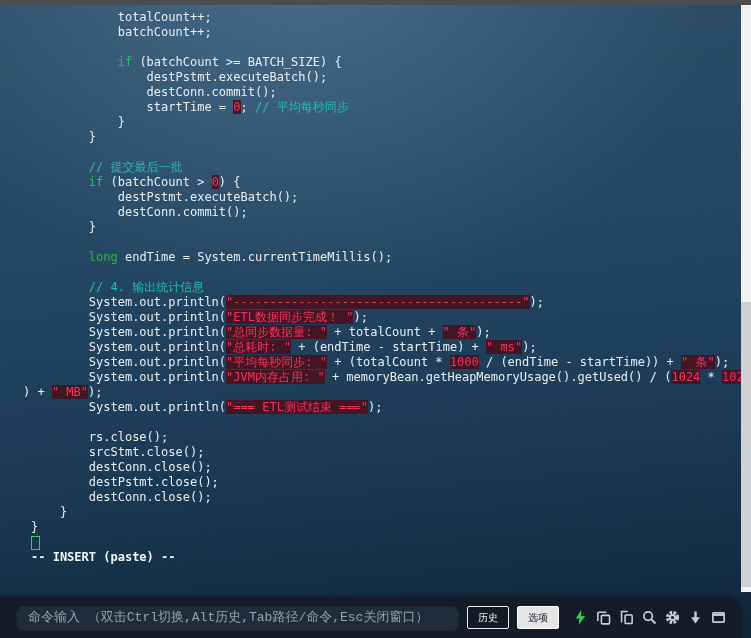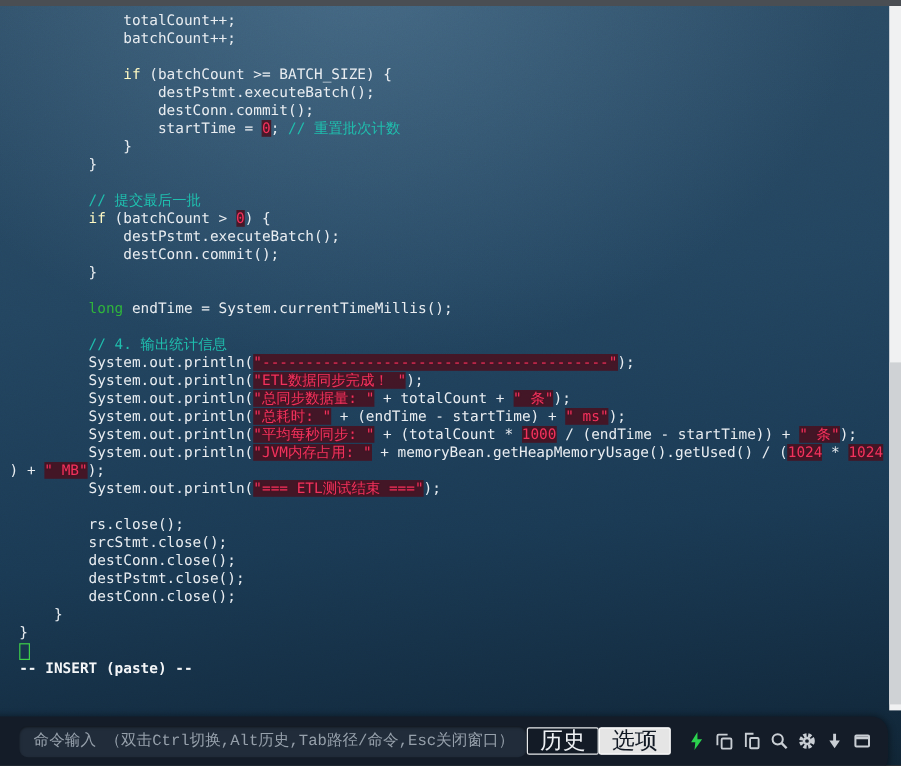--- a/index.html
+++ b/index.html
@@ -6,48 +6,48 @@
   .screen{position:relative;width:751px;height:638px;overflow:hidden;
     font-family:"DejaVu Sans","Liberation Sans",sans-serif;}
   .bg{position:absolute;inset:0;
     background:
       radial-gradient(90% 85% at 40% -5%, rgba(96,136,166,.50), rgba(0,0,0,0) 62%),
       linear-gradient(175deg,#2c4c65 0%, #234560 38%, #1a3a54 68%, #122a3e 92%, #102535 100%);}
   .noise{position:absolute;inset:0;mix-blend-mode:overlay;pointer-events:none;}
   .top-strip{position:absolute;top:0;left:0;width:751px;height:5px;background:#4a4e53;}
 
   
-  .code{position:absolute;top:10px;left:0;right:14px;padding-left:16px;
+  .code{position:absolute;top:10px;left:15px;right:14px;padding-left:16px;
     font-family:"DejaVu Sans Mono","Liberation Mono",monospace;
     font-size:12px;line-height:15px;color:#e9edf1;}
   .line{height:15px;white-space:pre;}
   .line.wrap{margin-left:-8px;}
   .seg-w{color:#e9edf1;}
-  .seg-k{color:#fef9c3;}
+  .seg-k{color:#22c55e;}
   .seg-g{color:#2fb53b;text-align:right;}
   .seg-s,.seg-n{color:#f0335e;background:rgba(74,15,29,.85);text-shadow:0 0 1px rgba(120,0,20,.6);}
   .seg-c{color:#1fbfae;}
   .seg-b{color:#f4f6f8;font-weight:bold;}
   .cursor{display:inline-block;width:7px;height:12px;margin-top:1px;
     border:1px solid #3ecf4a;vertical-align:top;}
 
   
   .sb-track{position:absolute;top:5px;right:0;width:10px;height:587px;background:#f0f1f2;}
   .sb-thumb{position:absolute;top:302px;right:0;width:10px;height:285px;background:#cfd2d5;}
 
   
   .bottom-bar{position:absolute;left:-14px;top:597px;width:754px;height:48px;
     background:#141c28;border-radius:14px;display:flex;align-items:center;
     padding:0 10px 7px 30px;box-sizing:border-box;box-shadow:0 0 6px rgba(0,0,0,.45);}
   .cmd-input{flex:1;height:26px;border:none;border-radius:7px;background:#212c3a;
     color:#fef9c3;font-size:13px;padding:0 12px;outline:none;min-width:0;
     font-family:Liberation Mono, monospace;
     box-shadow:inset 0 1px 2px rgba(0,0,0,.5);}
   .cmd-input::placeholder{color:#96a0ab;opacity:1;}
-  .btn{padding:2px 10px;font-size:19px;line-height:17px;
+  .btn{margin-left:8px;padding:2px 10px;font-size:10px;line-height:17px;
     border:1px solid #e8eaec;border-radius:2px;background:rgba(16,22,32,.25);
     color:#eef1f4;cursor:pointer;white-space:nowrap;}
   .btn.active{background:#e5e5e5;color:#101823;border-color:#ffffff;}
   .icons{display:flex;align-items:center;margin-left:10px;}
   .icon-btn{width:23px;height:22px;display:flex;align-items:center;justify-content:center;}
   .icon-btn svg{display:block;}
 </style>
 </head>
 <body>
 
@@ -61,21 +61,21 @@
   </svg>
   <div class="top-strip"></div>
 
   <div class="code">
       <div class="line"><span class="seg-w">            totalCount++;</span></div>
       <div class="line"><span class="seg-w">            batchCount++;</span></div>
       <div class="line"></div>
       <div class="line"><span class="seg-w">            </span><span class="seg-k">if</span><span class="seg-w"> (batchCount &gt;= BATCH_SIZE) {</span></div>
       <div class="line"><span class="seg-w">                destPstmt.executeBatch();</span></div>
       <div class="line"><span class="seg-w">                destConn.commit();</span></div>
-      <div class="line"><span class="seg-w">                startTime = </span><span class="seg-n">0</span><span class="seg-w">; </span><span class="seg-c">// 重置批次计数</span></div>
+      <div class="line"><span class="seg-w">                startTime = </span><span class="seg-n">0</span><span class="seg-w">; </span><span class="seg-c">// 平均每秒同步</span></div>
       <div class="line"><span class="seg-w">            }</span></div>
       <div class="line"><span class="seg-w">        }</span></div>
       <div class="line"></div>
       <div class="line"><span class="seg-w">        </span><span class="seg-c">// 提交最后一批</span></div>
       <div class="line"><span class="seg-w">        </span><span class="seg-k">if</span><span class="seg-w"> (batchCount &gt; </span><span class="seg-n">0</span><span class="seg-w">) {</span></div>
       <div class="line"><span class="seg-w">            destPstmt.executeBatch();</span></div>
       <div class="line"><span class="seg-w">            destConn.commit();</span></div>
       <div class="line"><span class="seg-w">        }</span></div>
       <div class="line"></div>
       <div class="line"><span class="seg-w">        </span><span class="seg-g">long</span><span class="seg-w"> endTime = System.currentTimeMillis();</span></div>

